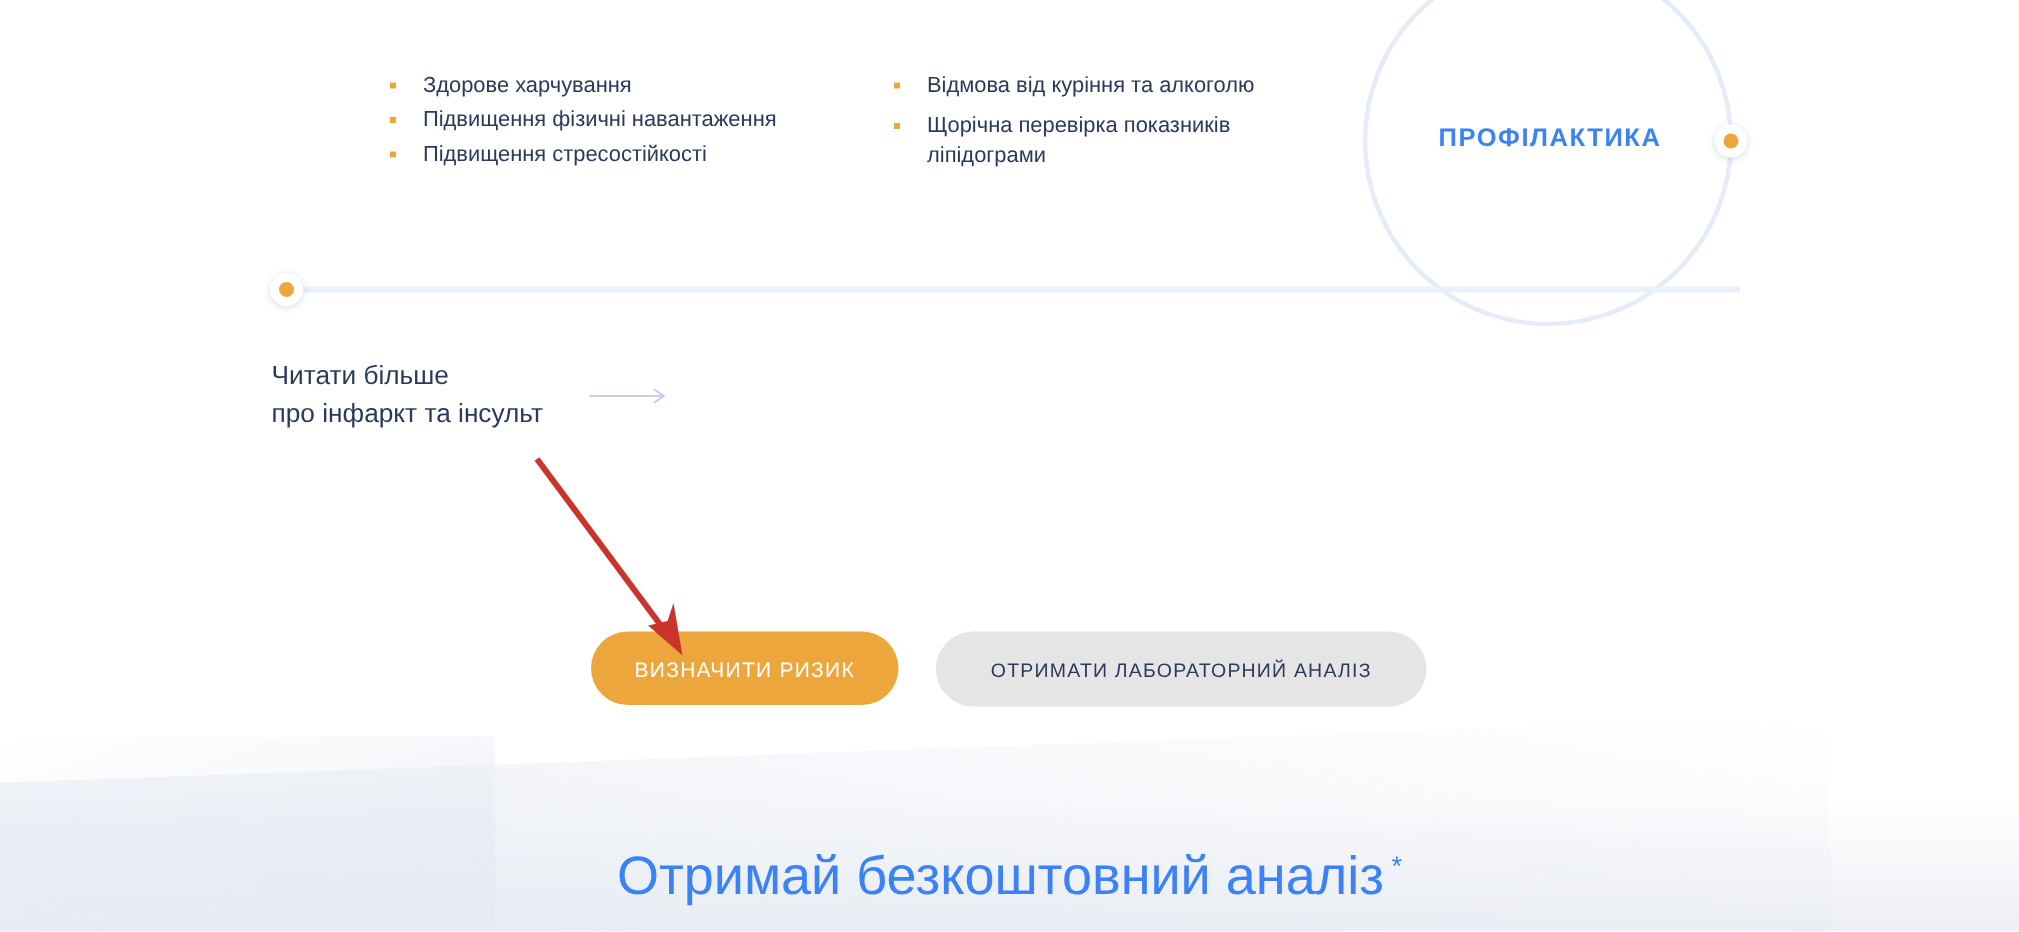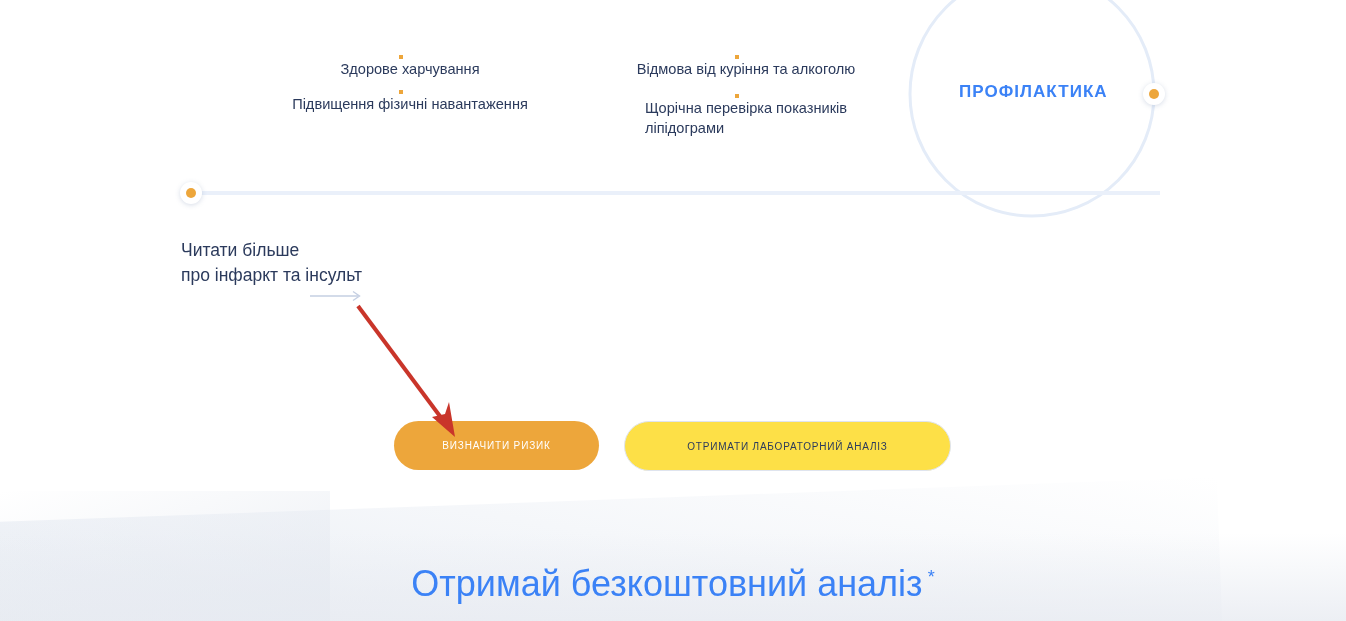--- a/index.html
+++ b/index.html
@@ -93,23 +93,22 @@
 
   
   .bullet-col {
     position: absolute;
   }
   #col-left  { left: 260px; top: 47px; width: 300px; }
   #col-right { left: 596px; top: 47px; width: 300px; }
 
   .bullet-item {
     display: flex;
-    align-items: center;
+    align-items: flex-start;
     margin-bottom: 3px;
-    flex-direction: column;
   }
   .bullet-mark {
     flex: 0 0 auto;
     width: 4px;
     height: 4px;
     background: #eda63b;
     margin-top: 8px;
     margin-right: 18px;
   }
   .bullet-text {
@@ -119,22 +118,21 @@
     white-space: pre-line;
   }
   #col-right .bullet-item { margin-bottom: 7px; }
 
   
   #read-more {
     position: absolute;
     left: 181px;
     top: 238px;
     display: flex;
-    align-items: flex-end;
-    flex-direction: column;
+    align-items: center;
   }
   #read-more-text {
     font-size: 17.5px;
     line-height: 25px;
     color: #2b3a5c;
     white-space: pre-line;
   }
   #read-more-arrow {
     margin-left: 31px;
     margin-top: 2px;
@@ -145,37 +143,37 @@
     position: absolute;
     left: 394px;
     top: 421px;
     width: 205px;
     height: 49px;
     border: none;
     border-radius: 26px;
     background: #eda63b;
     color: #ffffff;
     font-family: "Liberation Sans", sans-serif;
-    font-size: 10px;
+    font-size: 14px;
     letter-spacing: 0.85px;
     cursor: pointer;
     white-space: nowrap;
   }
   #btn-lab {
     position: absolute;
     left: 624px;
     top: 421px;
     width: 327px;
     height: 50px;
     border: 1px solid #dfe4ee;
     border-radius: 26px;
-    background: #fde047;
+    background: #e5e5e5;
     color: #2b3a5c;
     font-family: "Liberation Sans", sans-serif;
-    font-size: 10px;
+    font-size: 13px;
     letter-spacing: 0.8px;
     cursor: pointer;
     white-space: nowrap;
   }
 
   
   #bottom-heading {
     position: absolute;
     left: 0;
     top: 563px;
@@ -225,20 +223,24 @@
   <div id="prevention-label">ПРОФІЛАКТИКА</div>
 
   <div class="bullet-col" id="col-left">
     <div class="bullet-item">
       <span class="bullet-mark"></span>
       <span class="bullet-text">Здорове харчування</span>
     </div>
     <div class="bullet-item">
       <span class="bullet-mark"></span>
       <span class="bullet-text">Підвищення фізичні навантаження</span>
+    </div>
+    <div class="bullet-item">
+      <span class="bullet-mark"></span>
+      <span class="bullet-text">Підвищення стресостійкості</span>
     </div>
   </div>
 
   <div class="bullet-col" id="col-right">
     <div class="bullet-item">
       <span class="bullet-mark"></span>
       <span class="bullet-text">Відмова від куріння та алкоголю</span>
     </div>
     <div class="bullet-item">
       <span class="bullet-mark"></span>

